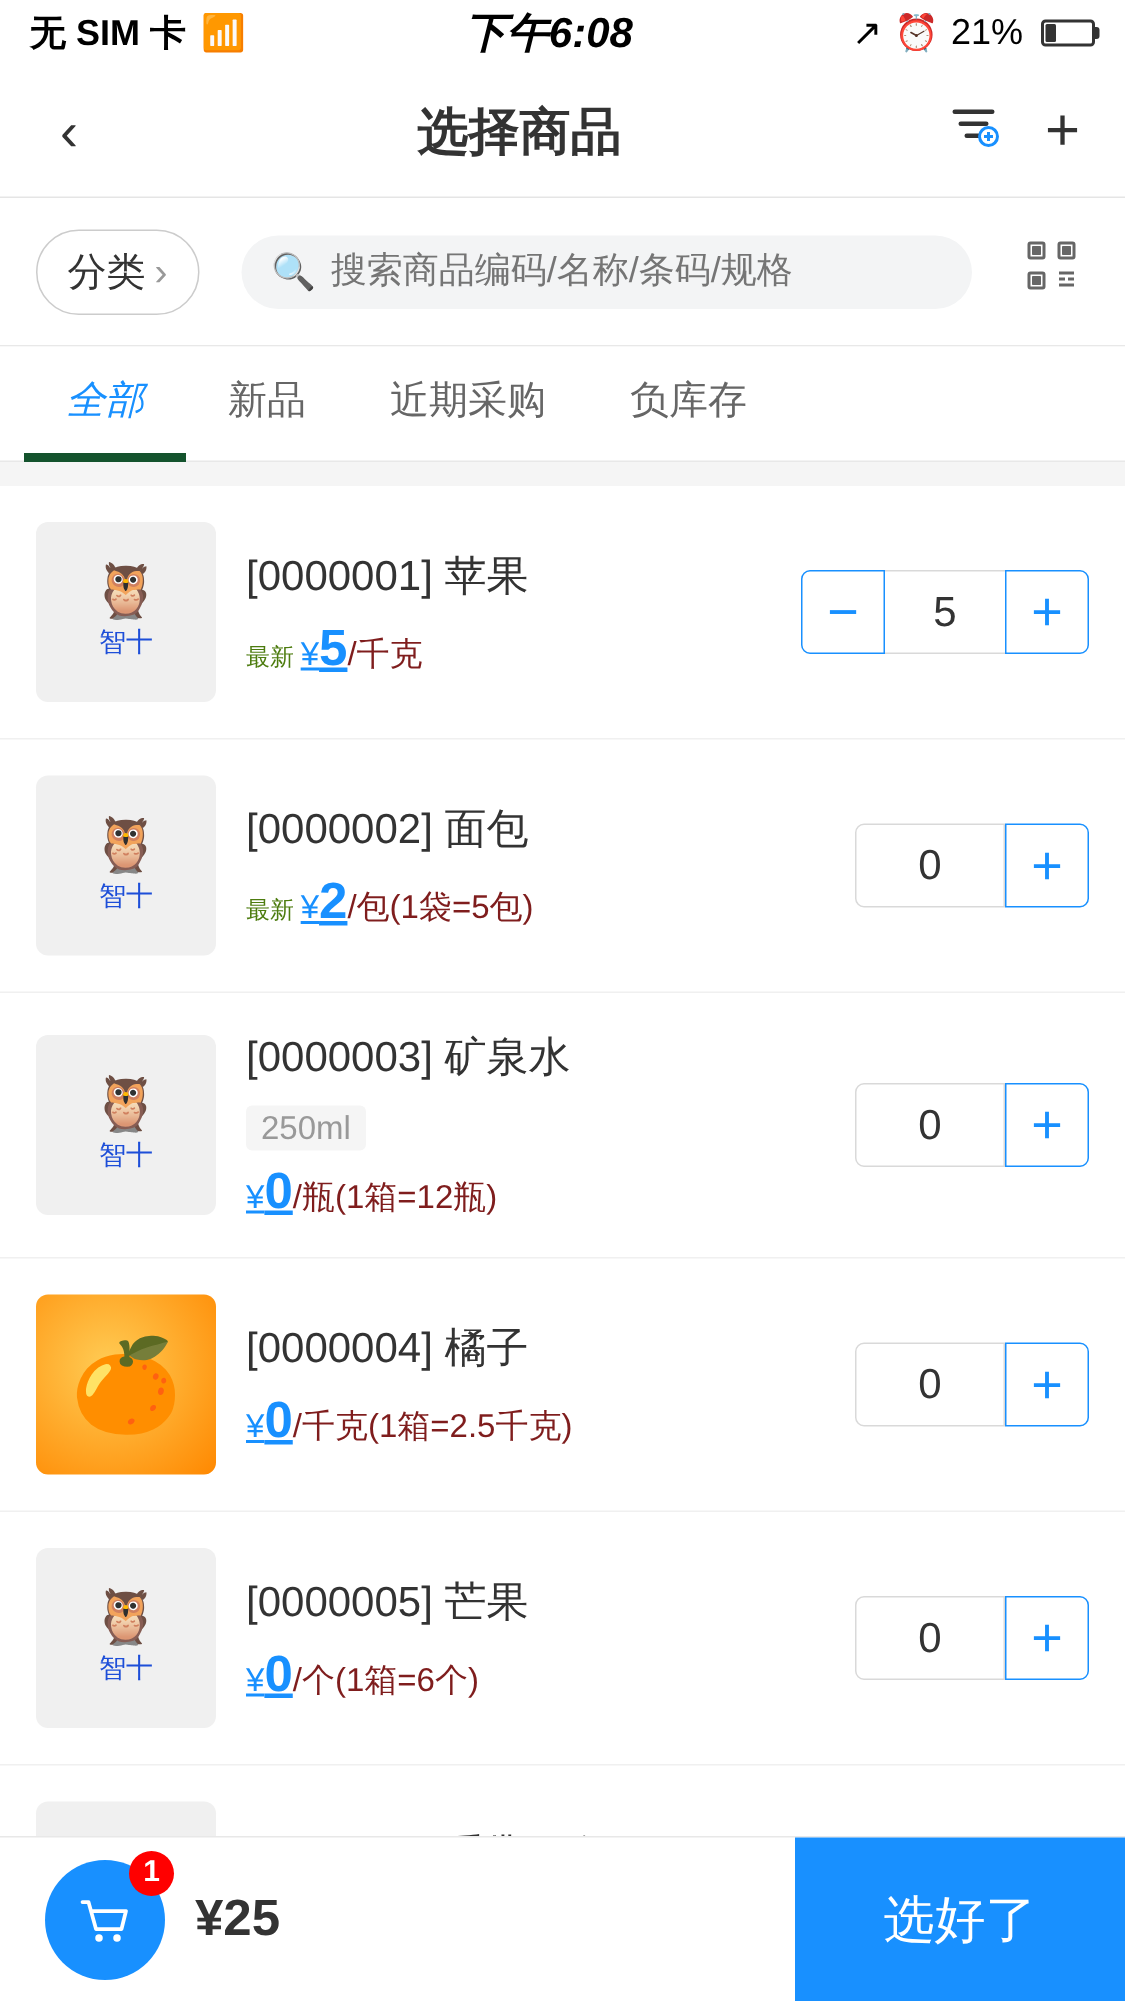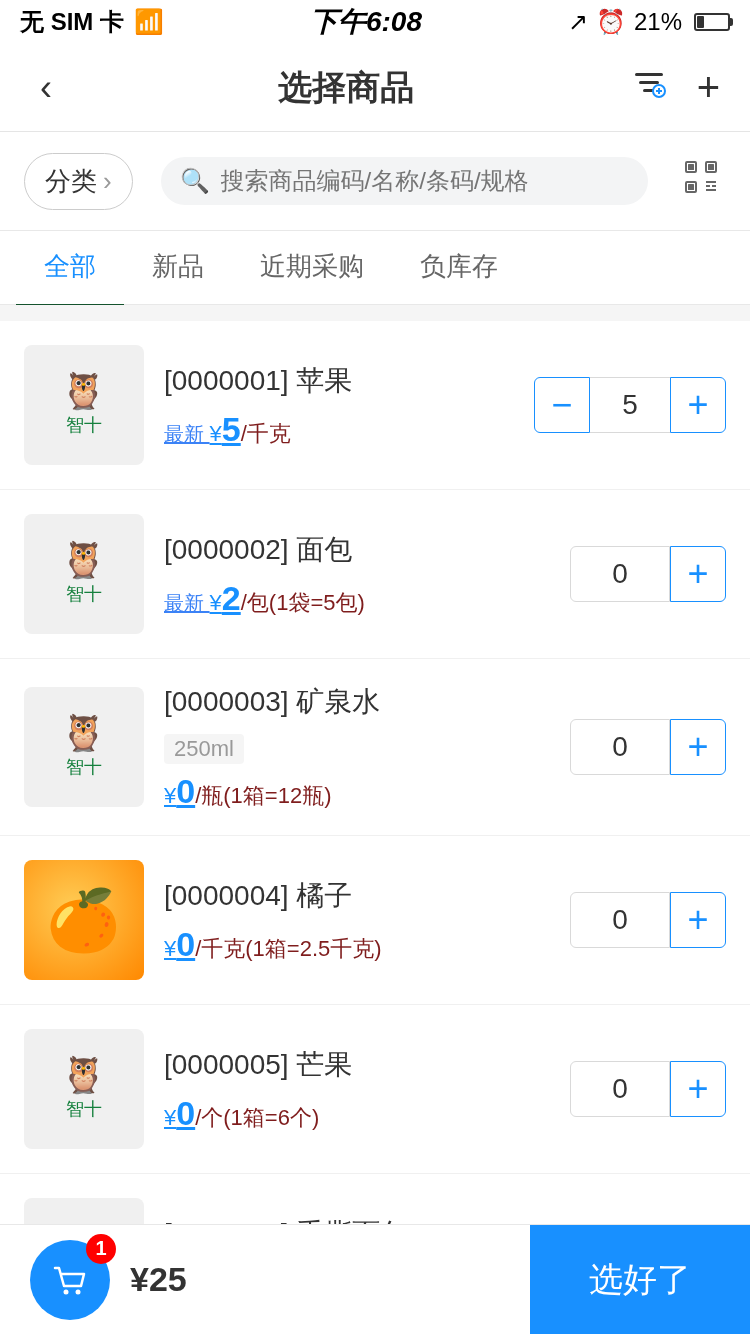--- a/index.html
+++ b/index.html
@@ -161,22 +161,23 @@
     .tab-item {
       padding: 18px 28px;
       font-size: 26px;
       color: #666;
       cursor: pointer;
       border-bottom: 3px solid transparent;
       margin-bottom: -1px;
     }
     .tab-item.active {
       color: #1890ff;
-      border-bottom: 1px solid #14532d;
+      border-bottom: 6px solid #14532d;
       font-weight: 500;
+      font-style: italic;
     }
 
     
     .divider {
       height: 16px;
       background: #f5f5f5;
     }
 
     
     .product-list {
@@ -208,21 +209,21 @@
       width: 100%;
       height: 100%;
     }
     .owl-icon {
       font-size: 36px;
       color: #c0c0c0;
       line-height: 1;
     }
     .owl-text {
       font-size: 18px;
-      color: #15803d;
+      color: #1d4ed8;
       margin-top: 4px;
     }
     .product-info {
       flex: 1;
       min-width: 0;
     }
     .product-name {
       font-size: 28px;
       color: #333;
       font-weight: 500;
@@ -235,23 +236,22 @@
       display: inline-block;
       padding: 2px 10px;
       border-radius: 4px;
       margin-bottom: 8px;
     }
     .product-price {
       font-size: 24px;
       color: #666;
     }
     .product-price .latest {
-      color: #3b82f6;
-      font-size: 20px;
-      text-decoration: underline;
+      color: #4d7c0f;
+      font-size: 16px;
     }
     .product-price .currency {
       color: #1890ff;
       font-size: 22px;
       text-decoration: underline;
     }
     .product-price .price-value {
       color: #1890ff;
       font-size: 34px;
       font-weight: 600;

